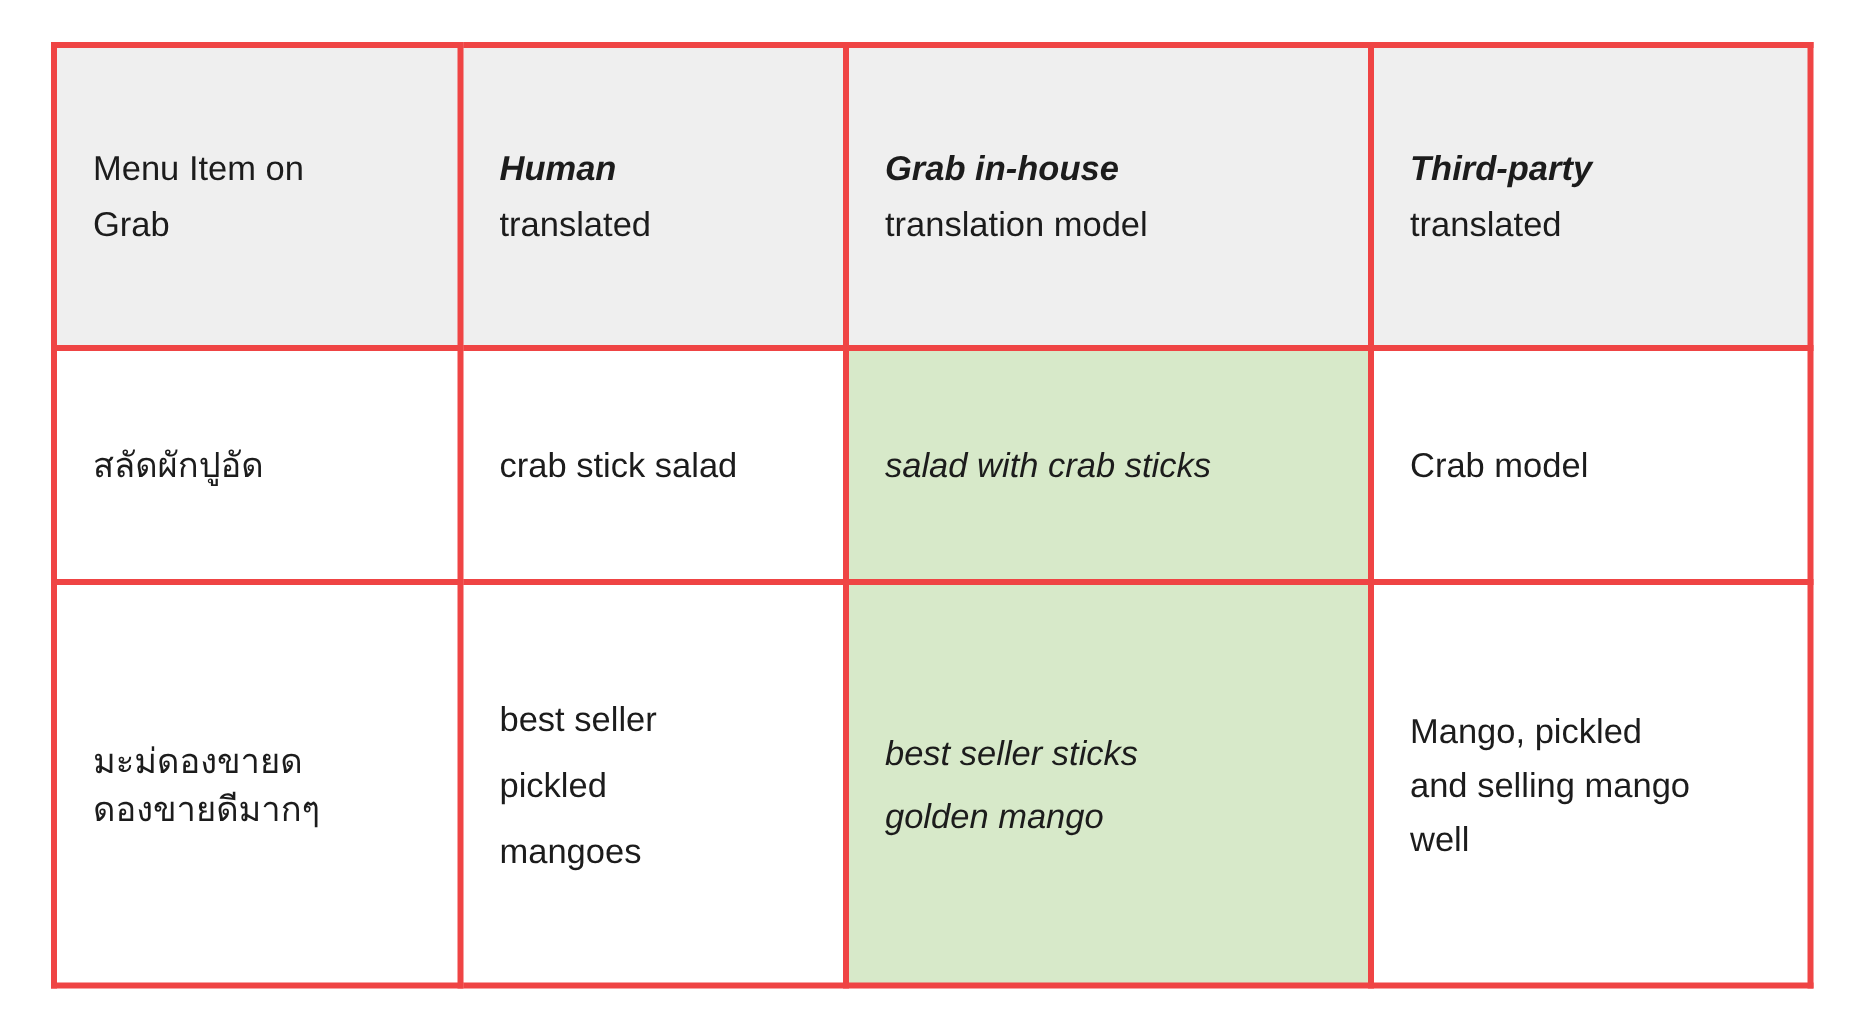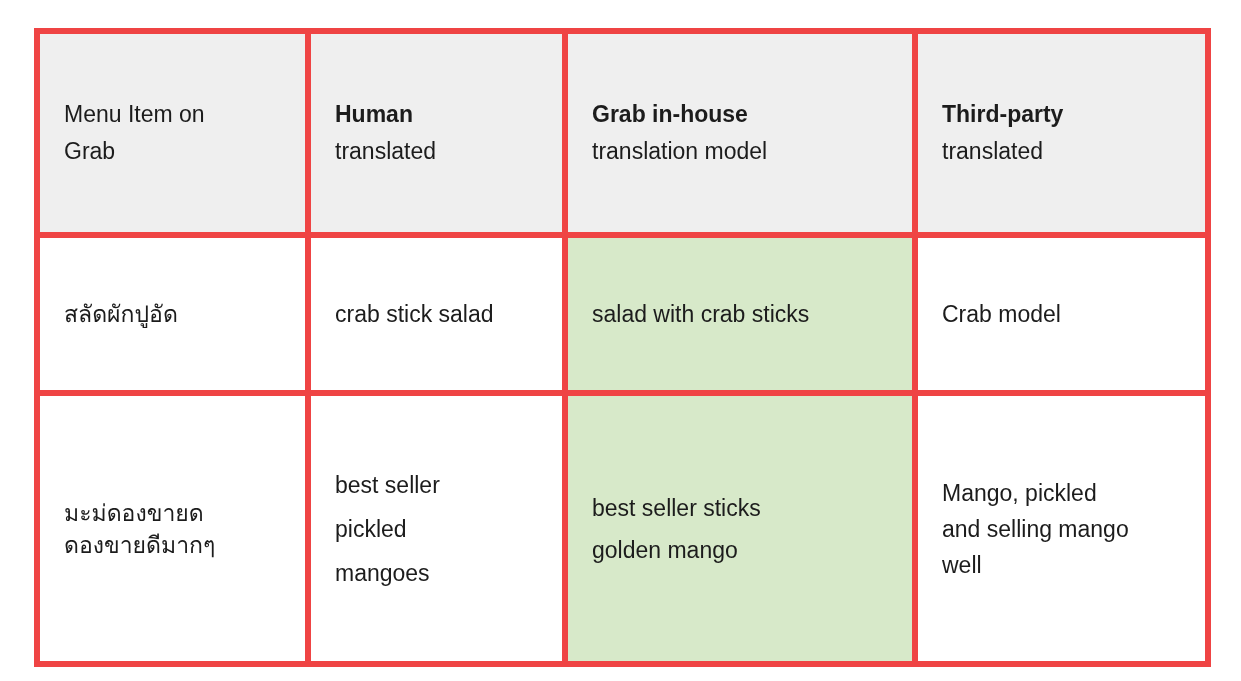--- a/index.html
+++ b/index.html
@@ -24,39 +24,40 @@
     background: #ffffff;
   }
 
   #comparison-table col.c1 { width: 271px; }
   #comparison-table col.c2 { width: 257px; }
   #comparison-table col.c3 { width: 350px; }
   #comparison-table col.c4 { width: 293px; }
 
   #comparison-table td,
   #comparison-table th {
-    border: 6px solid #ef4444;
+    border: 4px solid #ef4444;
     vertical-align: middle;
     text-align: left;
     padding: 0 24px;
     font-weight: normal;
     color: #1c1c1c;
   }
 
   
   .header-row th {
     background: #efefef;
     height: 198px;
     font-size: 23px;
     line-height: 37px;
     color: #1f1f1f;
   }
   .hdr-strong {
     display: block;
     font-weight: bold;
+    font-style: italic;
   }
   .hdr-plain {
     display: block;
     font-weight: normal;
   }
   .hdr-menuitem {
     display: block;
     font-weight: normal;
   }
 
@@ -76,20 +77,21 @@
   }
   .cell-human {
     color: #1d6a52;
   }
   .row-2 .cell-human {
     line-height: 44px;
   }
   .cell-grab {
     background: #d7e9c9;
     color: #1c1c1c;
+    font-style: italic;
   }
   .row-2 .cell-grab {
     line-height: 42px;
   }
   .cell-third {
     color: #1c1c1c;
   }
   .row-2 .cell-third {
     line-height: 36px;
   }

